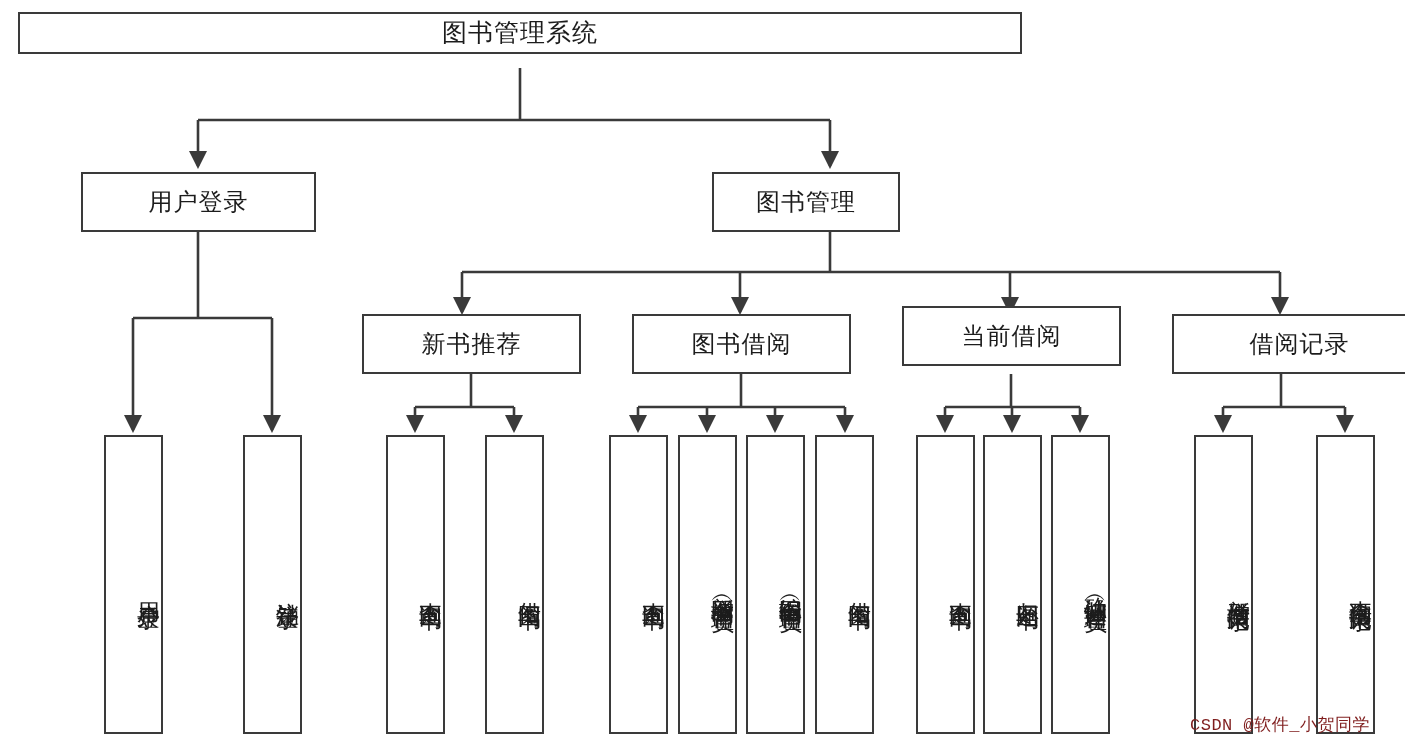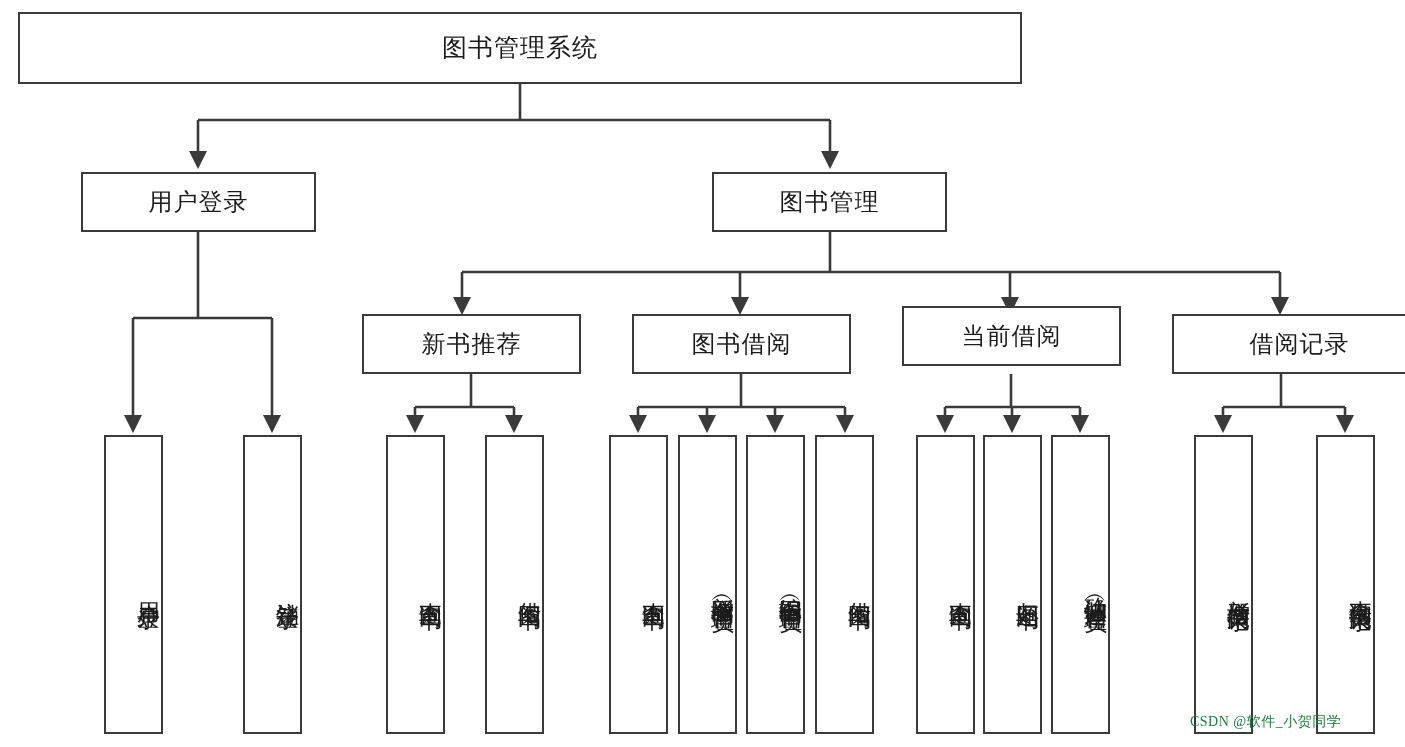--- a/index.html
+++ b/index.html
@@ -59,26 +59,26 @@
   }
   .node.vert > span {
     writing-mode: vertical-rl;
     text-orientation: upright;
     display: block;
   }
   .watermark {
     position: absolute;
     left: 1190px;
     top: 713px;
-    font-size: 14px;
-    color: #15803d;
+    font-size: 17px;
+    color: #7f1d1d;
     letter-spacing: 0.5px;
     white-space: nowrap;
     z-index: 3;
-    font-family: Liberation Serif, serif;
+    font-family: Liberation Mono, monospace;
   }
 </style>
 </head>
 <body>
 
 <div id="canvas">
 
   <svg id="edges" viewBox="0 0 1405 747" width="1405" height="747" xmlns="http://www.w3.org/2000/svg">
     <defs>
       <marker id="arrow" viewBox="0 0 12 12" refX="10" refY="6" markerWidth="7" markerHeight="7" orient="auto-start-reverse">
@@ -122,28 +122,28 @@
       <path d="M 1012 407 L 1012 430" marker-end="url(#arrow)"></path>
       <path d="M 1080 407 L 1080 430" marker-end="url(#arrow)"></path>
 
       <path d="M 1281 374 L 1281 407"></path>
       <path d="M 1223 407 L 1345 407"></path>
       <path d="M 1223 407 L 1223 430" marker-end="url(#arrow)"></path>
       <path d="M 1345 407 L 1345 430" marker-end="url(#arrow)"></path>
     </g>
   </svg>
 
-  <div class="node horiz root" style="left:18px; top:12px; width:1004px; height:72px;">
+  <div class="node horiz root" style="left:18px; top:12px; width:1004px; height:42px;">
     <span>图书管理系统</span>
   </div>
 
   <div class="node horiz" style="left:81px; top:172px; width:235px; height:60px;">
     <span>用户登录</span>
   </div>
-  <div class="node horiz" style="left:712px; top:172px; width:235px; height:60px;">
+  <div class="node horiz" style="left:712px; top:172px; width:188px; height:60px;">
     <span>图书管理</span>
   </div>
 
   <div class="node horiz" style="left:632px; top:314px; width:219px; height:60px;">
     <span>图书借阅</span>
   </div>
   <div class="node horiz" style="left:362px; top:314px; width:219px; height:60px;">
     <span>新书推荐</span>
   </div>
   <div class="node horiz" style="left:902px; top:306px; width:219px; height:60px;">

